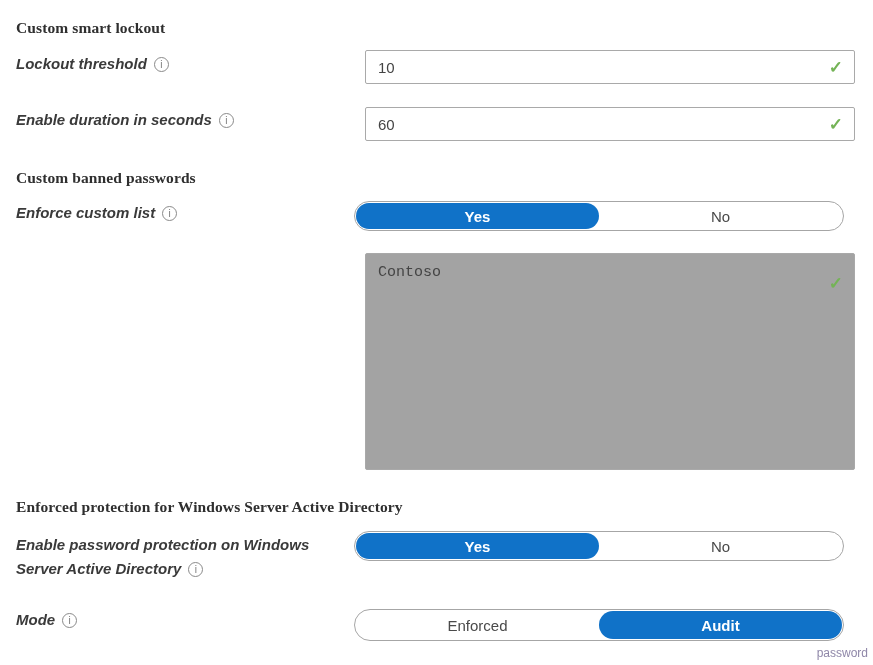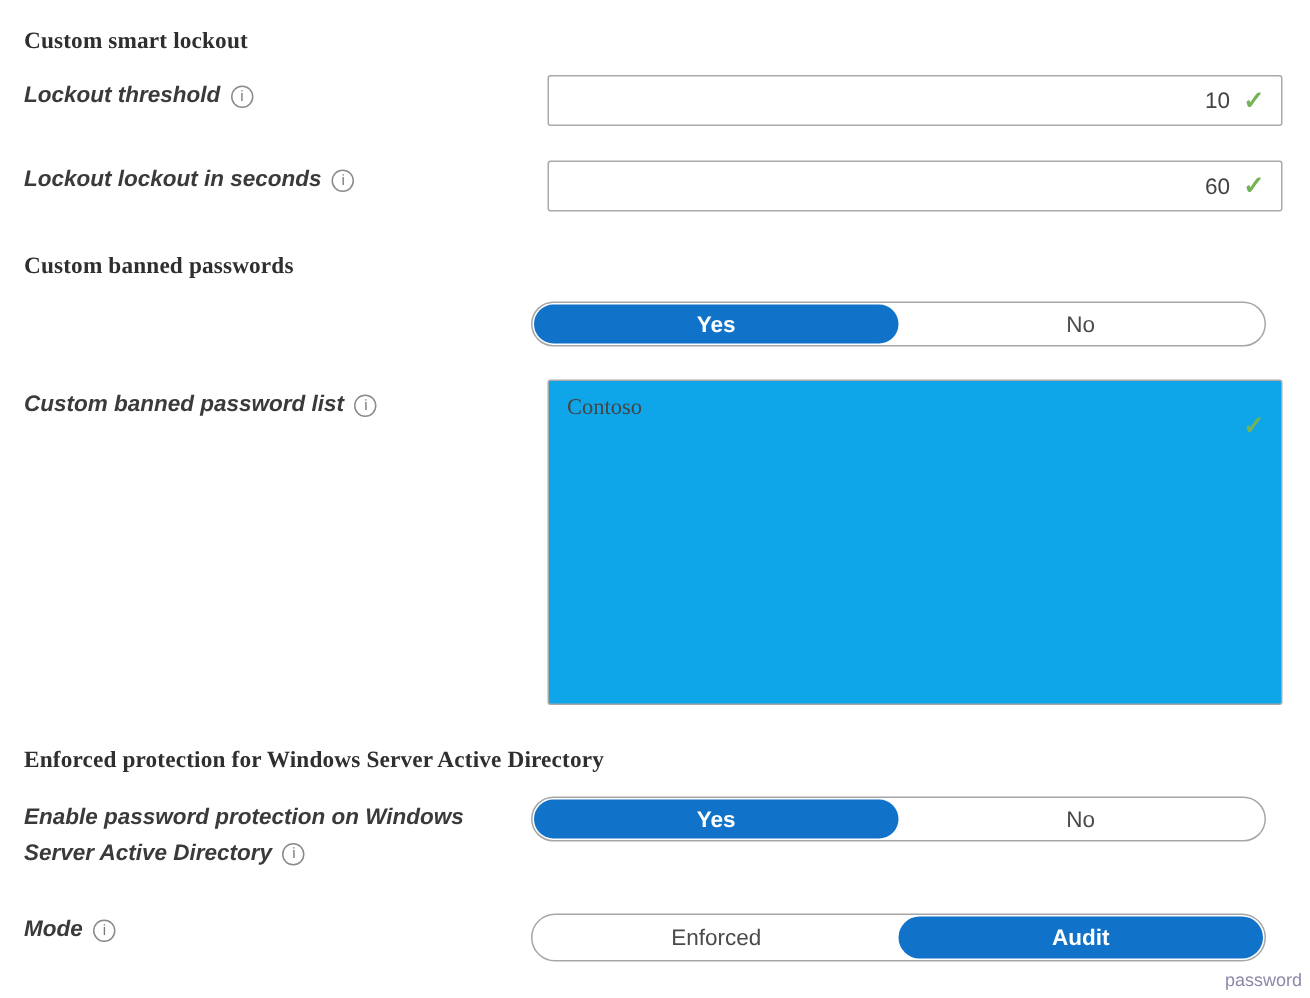--- a/index.html
+++ b/index.html
@@ -33,35 +33,34 @@
     margin-left: 7px; vertical-align: 1px;
     cursor: default;
   }
   .text-input {
     position: absolute; left: 365px; width: 490px; height: 34px;
     border: 1px solid #a9a9a9; border-radius: 2px; background: #fff;
     font-family: "Liberation Sans", sans-serif;
     font-size: 15px; color: #444;
     padding: 0 34px 0 12px;
     outline: none;
-    text-align: right;
   }
   .input-wrap { position: absolute; left: 365px; width: 490px; }
   .input-wrap .text-input { position: static; width: 100%; display: block; }
   .check-icon {
     position: absolute; right: 12px; top: 50%;
     transform: translateY(-50%);
     color: #74b356; font-size: 17px; font-weight: 700;
     line-height: 1; pointer-events: none;
   }
   .textarea-wrap { position: absolute; left: 365px; top: 253px; width: 490px; height: 217px; }
   .list-textarea {
     width: 100%; height: 100%;
-    border: 1px solid #a9a9a9; border-radius: 2px; background: #0ea5e9;
-    font-family: Liberation Serif, serif;
+    border: 1px solid #a9a9a9; border-radius: 2px; background: #a3a3a3;
+    font-family: Liberation Mono, monospace;
     font-size: 15px; color: #444;
     padding: 10px 34px 10px 12px;
     resize: none; outline: none;
   }
   .textarea-wrap .check-icon { top: 22px; transform: none; }
 
   .toggle {
     position: absolute; left: 354px; width: 490px; height: 30px;
     border: 1px solid #a6a6a6; border-radius: 999px;
     background: #fff; display: flex; overflow: hidden;
@@ -91,37 +90,37 @@
 
   <div class="field-label" style="top:55px">
     <span class="label-text">Lockout threshold</span><span class="info-icon">i</span>
   </div>
   <div class="input-wrap" style="top:50px">
     <input class="text-input" type="text" value="10" style="">
     <span class="check-icon">✓</span>
   </div>
 
   <div class="field-label" style="top:111px">
-    <span class="label-text">Lockout lockout in seconds</span><span class="info-icon">i</span>
+    <span class="label-text">Enable duration in seconds</span><span class="info-icon">i</span>
   </div>
   <div class="input-wrap" style="top:107px">
     <input class="text-input" type="text" value="60" style="">
     <span class="check-icon">✓</span>
   </div>
 
   <div class="section-heading" style="top:169px">Custom banned passwords</div>
 
+  <div class="field-label" style="top:204px">
+    <span class="label-text">Enforce custom list</span><span class="info-icon">i</span>
+  </div>
   <div class="toggle" style="top:201px">
     <div class="toggle-option selected">Yes</div>
     <div class="toggle-option">No</div>
   </div>
 
-  <div class="field-label" style="top:261px">
-    <span class="label-text">Custom banned password list</span><span class="info-icon">i</span>
-  </div>
   <div class="textarea-wrap">
     <textarea class="list-textarea" style="">Contoso</textarea>
     <span class="check-icon">✓</span>
   </div>
 
   <div class="section-heading" style="top:498px">Enforced protection for Windows Server Active Directory</div>
 
   <div class="field-label" style="top:533px; width:344px; line-height:24px;">
     <span class="label-text">Enable password protection on Windows Server Active Directory</span><span class="info-icon">i</span>
   </div>

